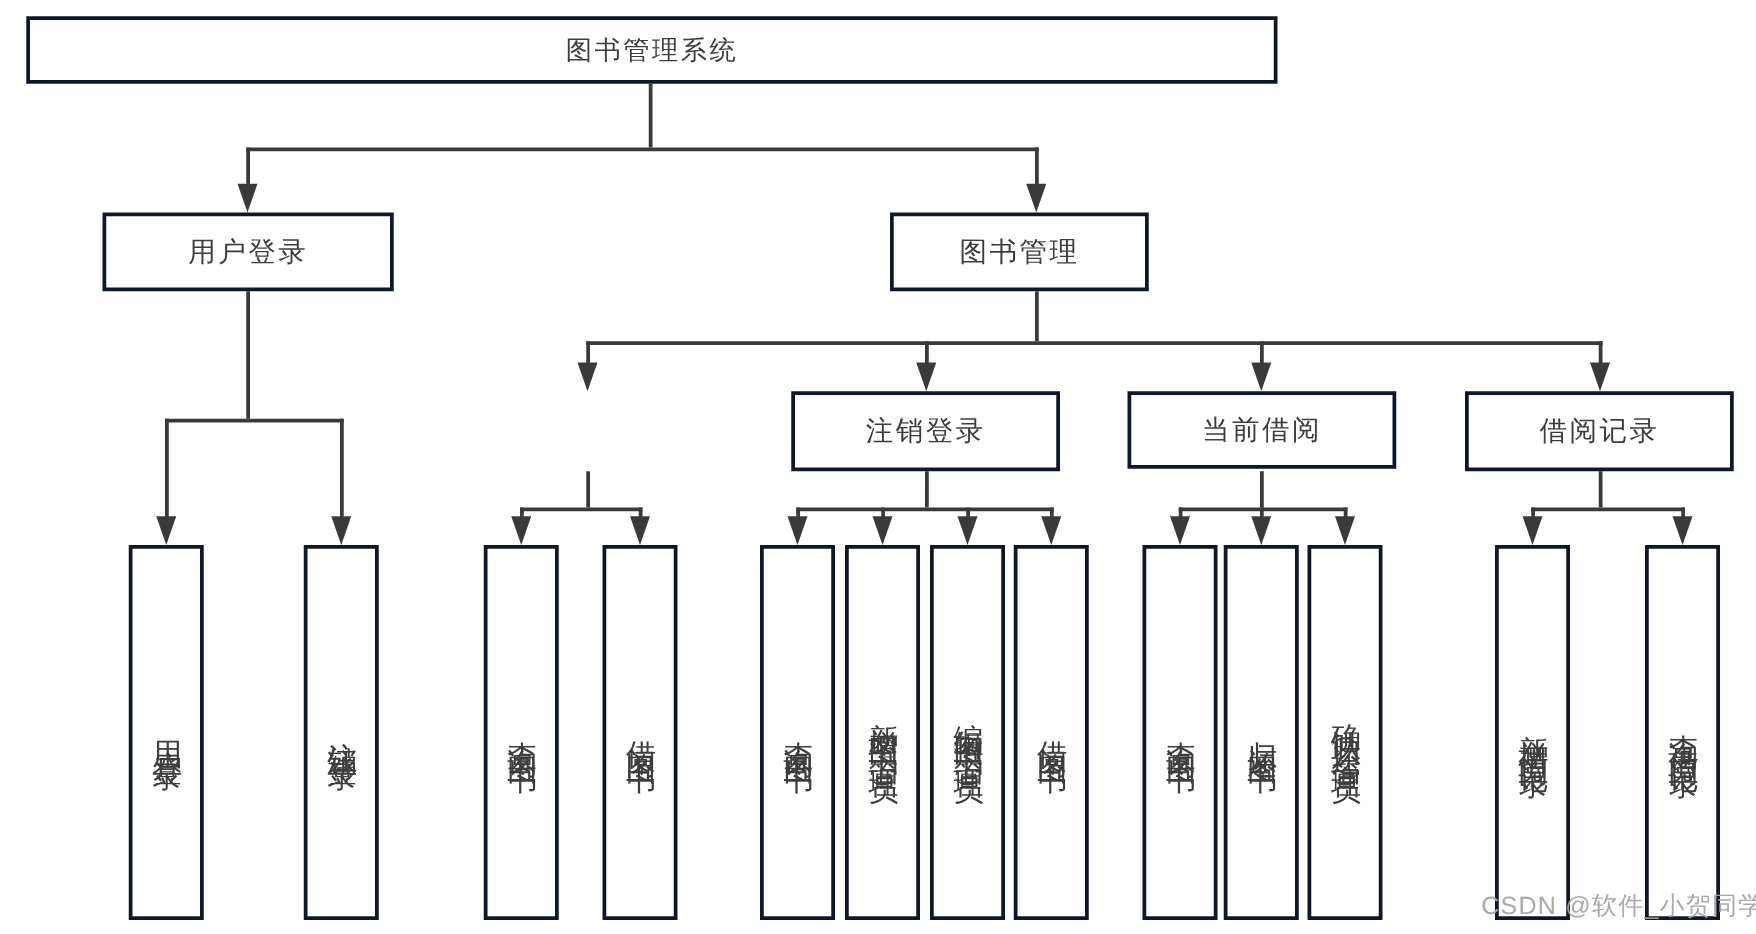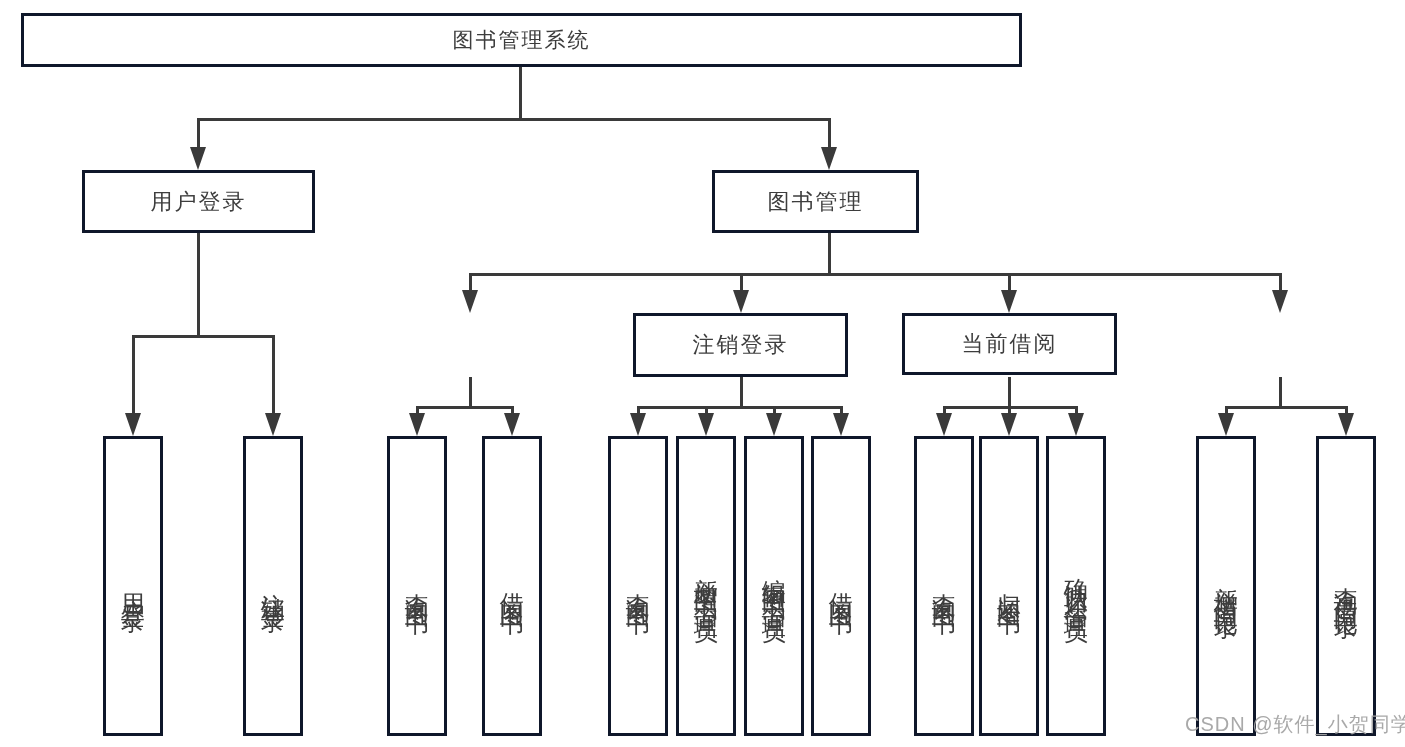--- a/index.html
+++ b/index.html
@@ -70,20 +70,23 @@
   </div>
   <div class="node h-node" style="left:712px;top:170px;width:207px;height:63px;">
     <span>图书管理</span>
   </div>
 
   <div class="node h-node" style="left:633px;top:313px;width:215px;height:64px;">
     <span>注销登录</span>
   </div>
   <div class="node h-node" style="left:902px;top:313px;width:215px;height:62px;">
     <span>当前借阅</span>
+  </div>
+  <div class="node h-node" style="left:1172px;top:313px;width:215px;height:64px;">
+    <span>借阅记录</span>
   </div>
 
   <div class="node leaf" style="left:103px;top:436px;width:60px;height:300px;">
     <span class="vtext">用户登录</span>
   </div>
   <div class="node leaf" style="left:243px;top:436px;width:60px;height:300px;">
     <span class="vtext">注销登录</span>
   </div>
   <div class="node leaf" style="left:387px;top:436px;width:60px;height:300px;">
     <span class="vtext">查询图书</span>

